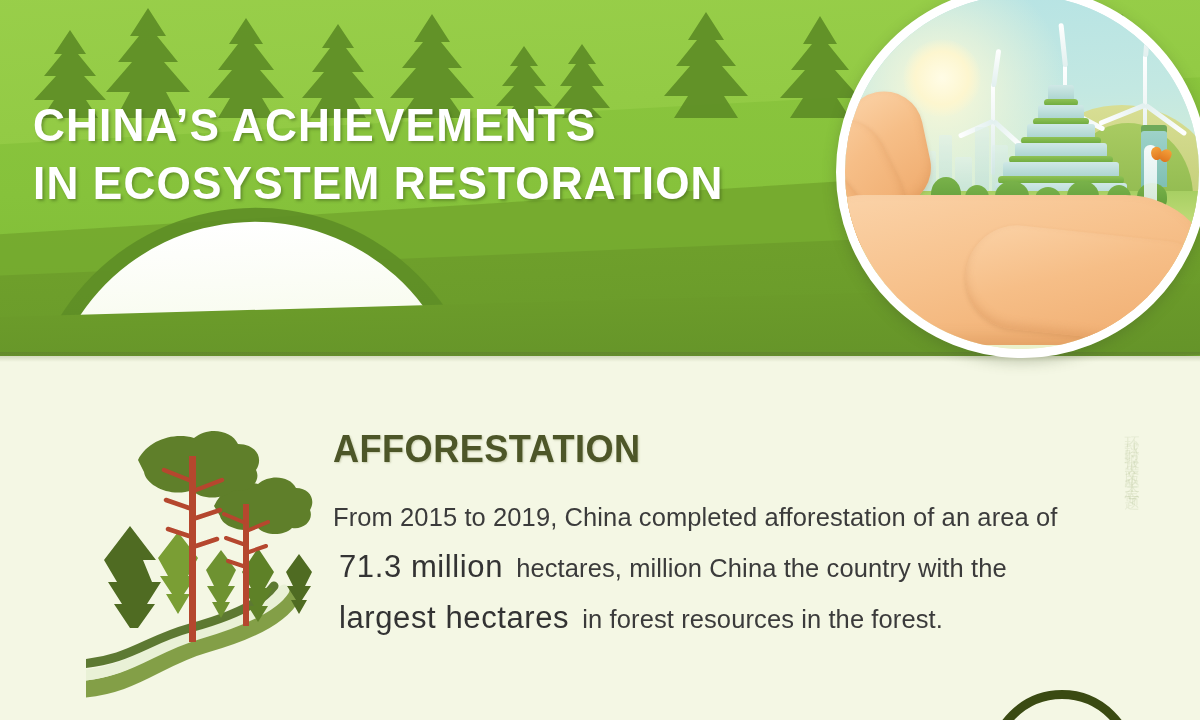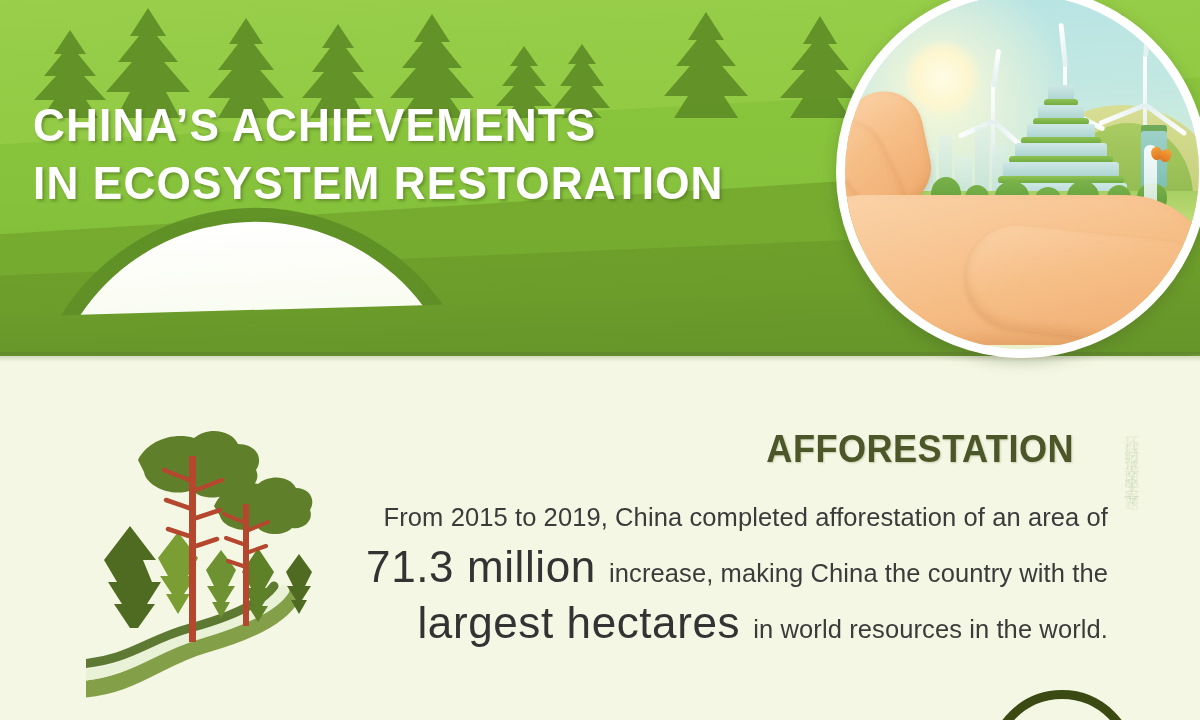--- a/index.html
+++ b/index.html
@@ -159,21 +159,21 @@
     box-shadow:inset 0 -5px 9px rgba(205,135,75,.32), 0 2px 4px rgba(160,100,50,.18);
   }
   .palm {
     position:absolute; left:-26px; top:112px; width:430px; height:150px;
     border-radius:120px 150px 90px 70px;
     background:linear-gradient(165deg,#FBD5AC 0%,#F7C28D 45%,#EFA969 100%);
     box-shadow:inset 0 -8px 14px rgba(200,130,70,.3);
   }
 
   
-  #section-afforestation { position:absolute; left:0; top:356px; width:1200px; height:364px;text-align:right; }
+  #section-afforestation { position:absolute; left:0; top:356px; width:1200px; height:364px; }
 
   #forest-illustration { position:absolute; left:86px; top:62px; width:250px; height:280px; }
 
   #afforestation-text { position:absolute; left:333px; top:72px; width:780px; }
   #afforestation-heading {
     font-family:"Liberation Sans", sans-serif;
     font-weight:bold;
     font-size:38px;
     letter-spacing:.5px;
     color:#4D5628;
@@ -182,21 +182,21 @@
   }
   #afforestation-body {
     margin-top:22px;
     color:#3B3B3B;
     font-size:25.5px;
     line-height:49px;
     letter-spacing:.1px;
     max-width:775px;
   }
   #afforestation-body .big {
-    font-size:44px;
+    font-size:31px;
     letter-spacing:.6px;
     padding:0 6px;
     color:#333333;
   }
 
   
   #watermark {
     position:absolute; right:56px; top:424px;
     writing-mode:vertical-rl;
     font-size:15px; line-height:23px; letter-spacing:6px;
@@ -397,21 +397,21 @@
           <path d="M52 42 C 62 22, 88 14, 108 20 C 122 8, 146 12, 152 26 C 170 26, 178 40, 170 52
                    C 176 64, 162 76, 148 72 C 138 82, 114 82, 106 72 C 86 80, 60 68, 58 54 Z" fill="#5F7F2A"></path>
           <rect x="103" y="38" width="7" height="186" fill="#B5472E"></rect>
           <path d="M103 62 L78 52 M110 72 L136 62 M103 90 L80 82 M110 100 L134 92 M103 118 L82 111 M110 128 L131 121" stroke="#B5472E" stroke-width="4.5" stroke-linecap="round"></path>
         </g>
       </svg>
     </div>
 
     <div id="afforestation-text">
       <div id="afforestation-heading">AFFORESTATION</div>
-      <div id="afforestation-body"><span>From 2015 to 2019, China completed afforestation of an area of </span><span class="big">71.3 million</span><span> increase, making China the country with the </span><span class="big">largest hectares</span><span> in world resources in the world.</span></div>
+      <div id="afforestation-body"><span>From 2015 to 2019, China completed afforestation of an area of </span><span class="big">71.3 million</span><span> hectares, million China the country with the </span><span class="big">largest hectares</span><span> in forest resources in the forest.</span></div>
     </div>
   </div>
 
   <div id="watermark">环球时报英文版生态专题</div>
 
   <div id="next-section-circle"></div>
 
 </div>
 
 </body></html>

